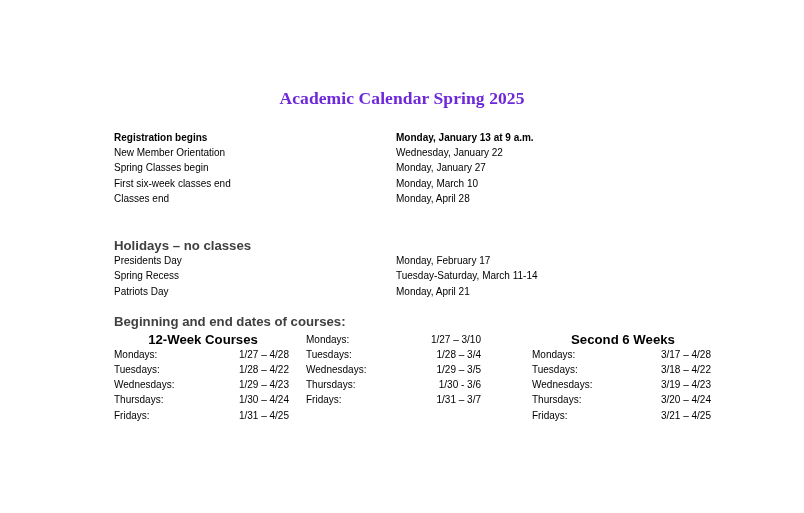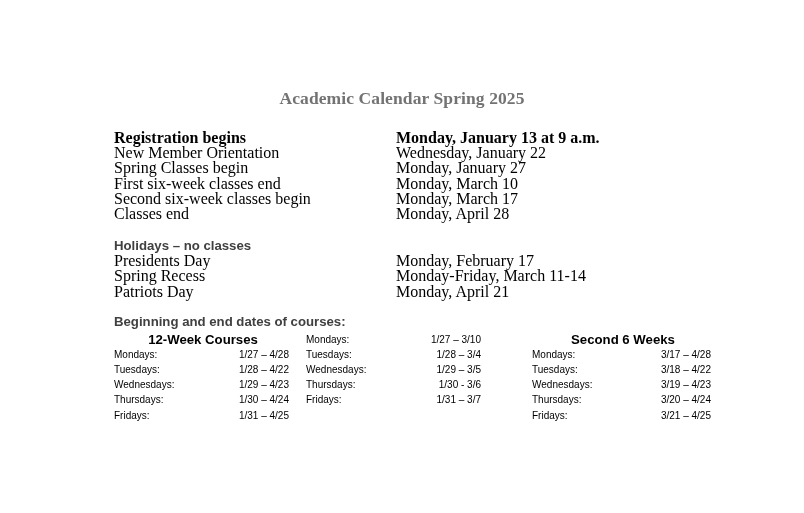--- a/index.html
+++ b/index.html
@@ -26,34 +26,33 @@
   .doc-title {
     position: absolute;
     top: 88px;
     left: 0;
     width: 804px;
     text-align: center;
     font-family: "Liberation Serif", serif;
     font-weight: bold;
     font-size: 17.5px;
     letter-spacing: 0.1px;
-    color: #737373;
+    color: #6d28d9;
   }
 
   
   .block {
     position: absolute;
     left: 114px;
   }
   .event-row {
     height: 15.2px;
     line-height: 15.2px;
-    font-size: 16px;
+    font-size: 10px;
     white-space: nowrap;
-    font-family: Liberation Serif, serif;
   }
   .event-row .ev-label {
     display: inline-block;
     width: 282px;
     vertical-align: top;
   }
   .event-row .ev-value {
     display: inline-block;
     vertical-align: top;
   }
@@ -128,29 +127,28 @@
 
 <div class="page">
 
   <div class="doc-title">Academic Calendar Spring 2025</div>
 
   <div class="block" id="events-block">
       <div class="event-row bold"><span class="ev-label">Registration begins</span><span class="ev-value">Monday, January 13 at 9 a.m.</span></div>
       <div class="event-row"><span class="ev-label">New Member Orientation</span><span class="ev-value">Wednesday, January 22</span></div>
       <div class="event-row"><span class="ev-label">Spring Classes begin</span><span class="ev-value">Monday, January 27</span></div>
       <div class="event-row"><span class="ev-label">First six-week classes end</span><span class="ev-value">Monday, March 10</span></div>
-      <div class="event-row"><span class="ev-label">Second six-week classes begin</span><span class="ev-value">Monday, March 17</span></div>
       <div class="event-row"><span class="ev-label">Classes end</span><span class="ev-value">Monday, April 28</span></div>
     </div>
 
   <div class="block" id="holidays-block">
     <div class="section-heading">Holidays – no classes</div>
     <div id="holidays-rows">
         <div class="event-row"><span class="ev-label">Presidents Day</span><span class="ev-value">Monday, February 17</span></div>
-        <div class="event-row"><span class="ev-label">Spring Recess</span><span class="ev-value">Monday-Friday, March 11-14</span></div>
+        <div class="event-row"><span class="ev-label">Spring Recess</span><span class="ev-value">Tuesday-Saturday, March 11-14</span></div>
         <div class="event-row"><span class="ev-label">Patriots Day</span><span class="ev-value">Monday, April 21</span></div>
       </div>
   </div>
 
   <div id="courses-section">
     <div class="section-heading" id="courses-heading">Beginning and end dates of courses:</div>
     <div class="courses-grid" id="courses-grid">
         <div class="course-col" data-col="0">
           <div class="col-header">12-Week Courses</div>
           <div class="course-row"><span class="day-label">Mondays:</span><span class="day-range">1/27 – 4/28</span></div>

